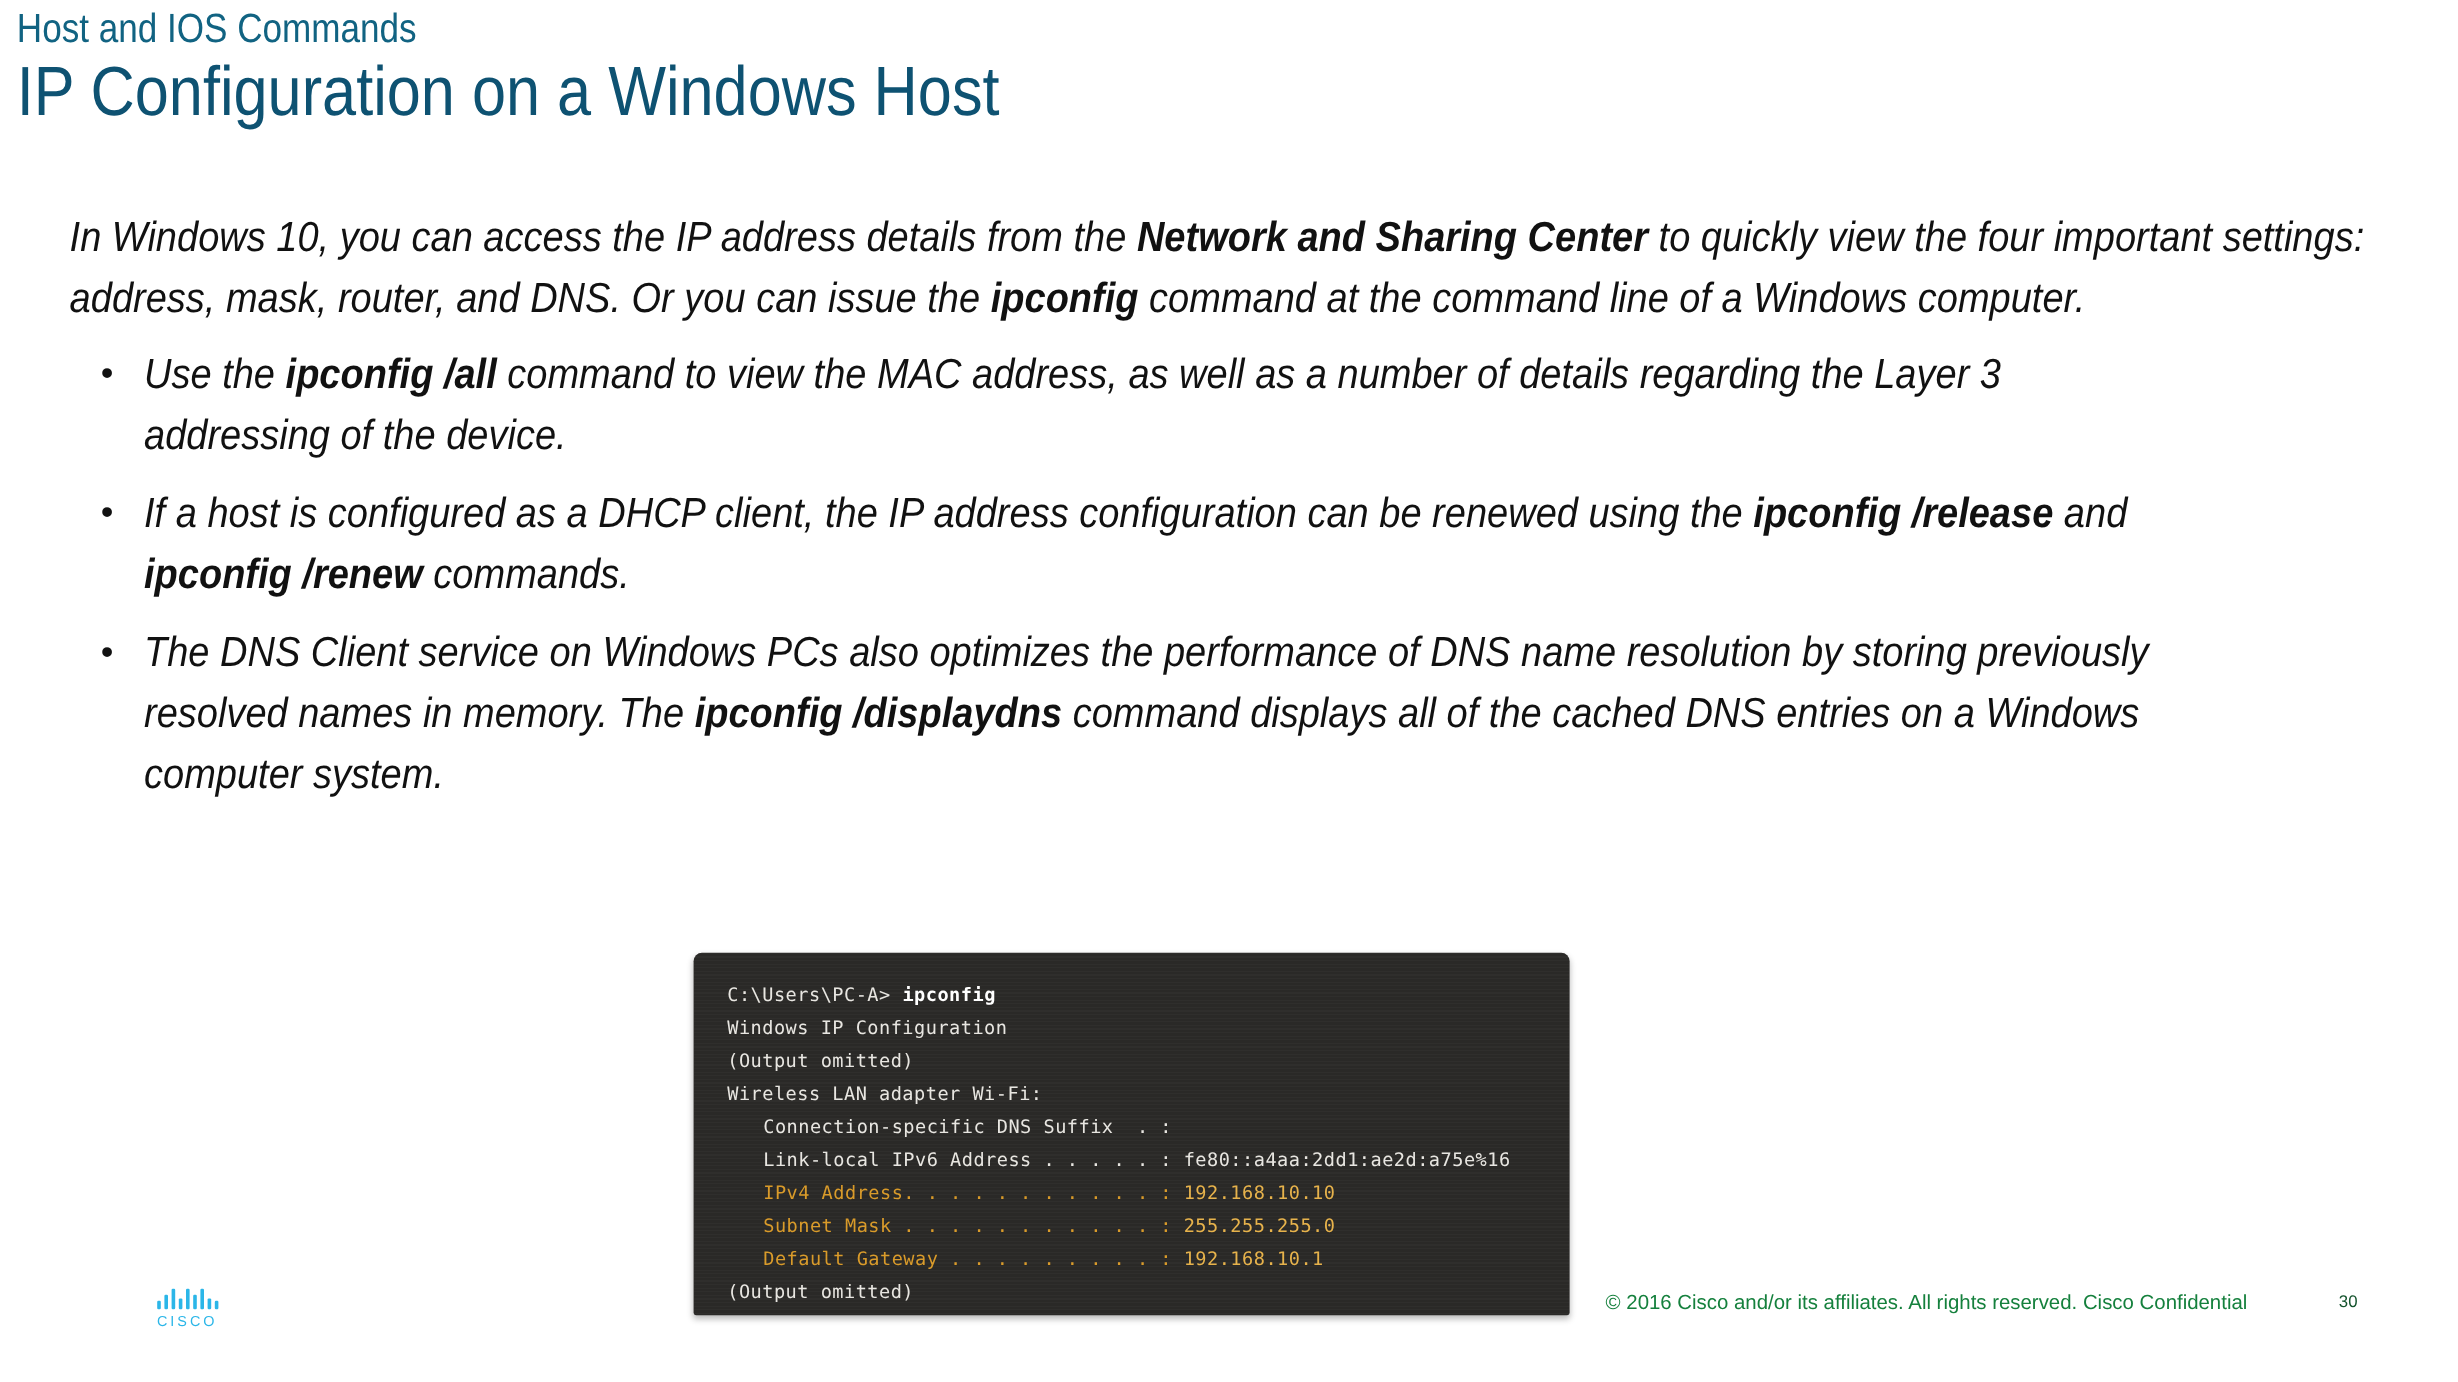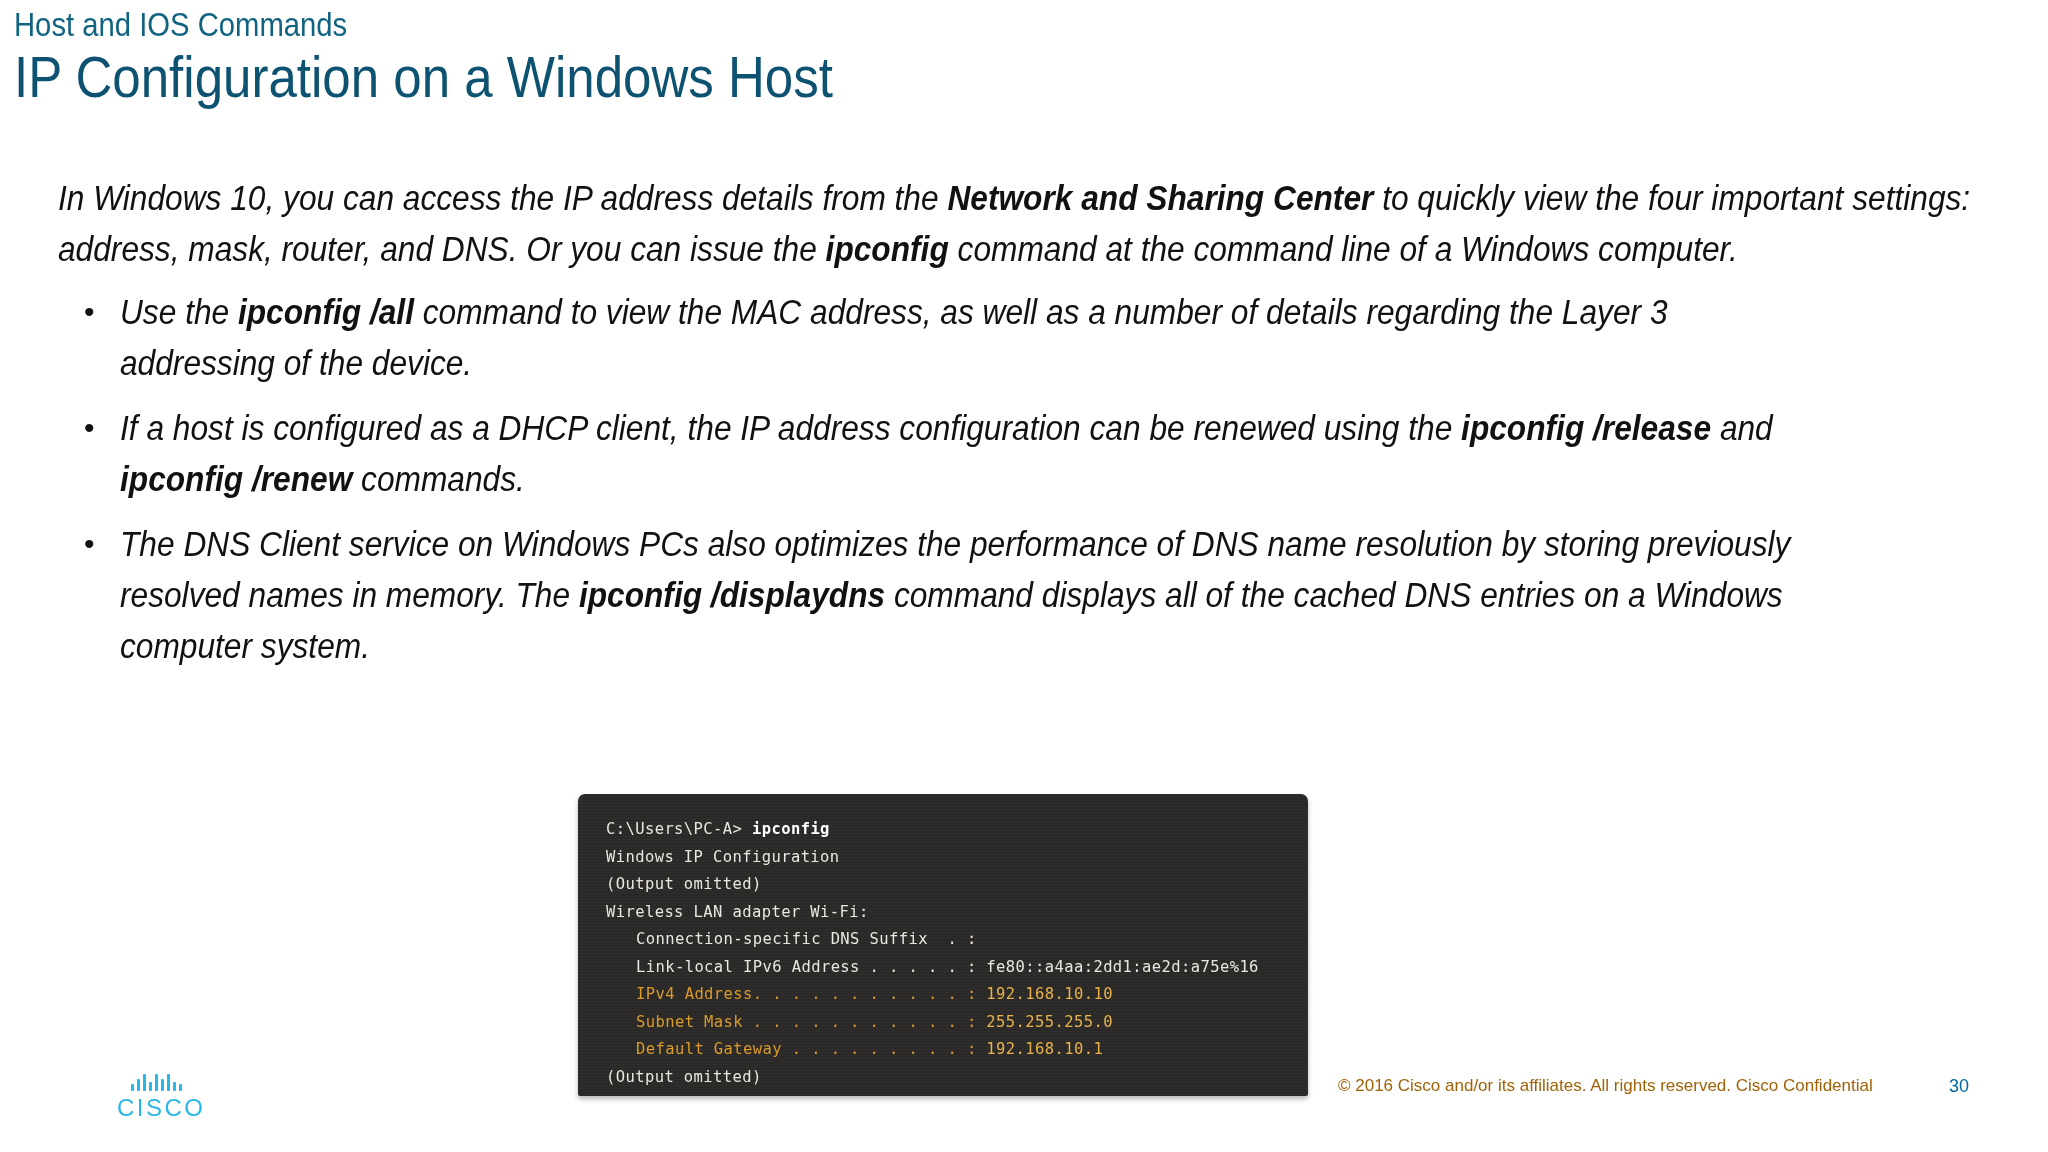--- a/index.html
+++ b/index.html
@@ -151,39 +151,39 @@
   #cisco-bars i:nth-child(2) { height: 12px; }
   #cisco-bars i:nth-child(3) { height: 17px; }
   #cisco-bars i:nth-child(4) { height: 9px; }
   #cisco-bars i:nth-child(5) { height: 17px; }
   #cisco-bars i:nth-child(6) { height: 12px; }
   #cisco-bars i:nth-child(7) { height: 17px; }
   #cisco-bars i:nth-child(8) { height: 9px; }
   #cisco-bars i:nth-child(9) { height: 7px; }
   #cisco-wordmark {
     margin-top: 3px;
-    font-size: 24px;
+    font-size: 12px;
     letter-spacing: 2.5px;
     color: #2bb6e8;
     font-weight: normal;
   }
   #footer-note {
     position: absolute;
     left: 1338px;
     top: 1076px;
     font-size: 17px;
-    color: #a16207;
+    color: #15803d;
     white-space: nowrap;
   }
   #footer-page {
     position: absolute;
     left: 1949px;
     top: 1076px;
-    font-size: 18px;
-    color: #0369a1;
+    font-size: 14px;
+    color: #14532d;
   }
 </style>
 </head>
 <body>
 
 <div id="slide-header">
   <div id="eyebrow">Host and IOS Commands</div>
   <div id="page-title">IP Configuration on a Windows Host</div>
 </div>
 

